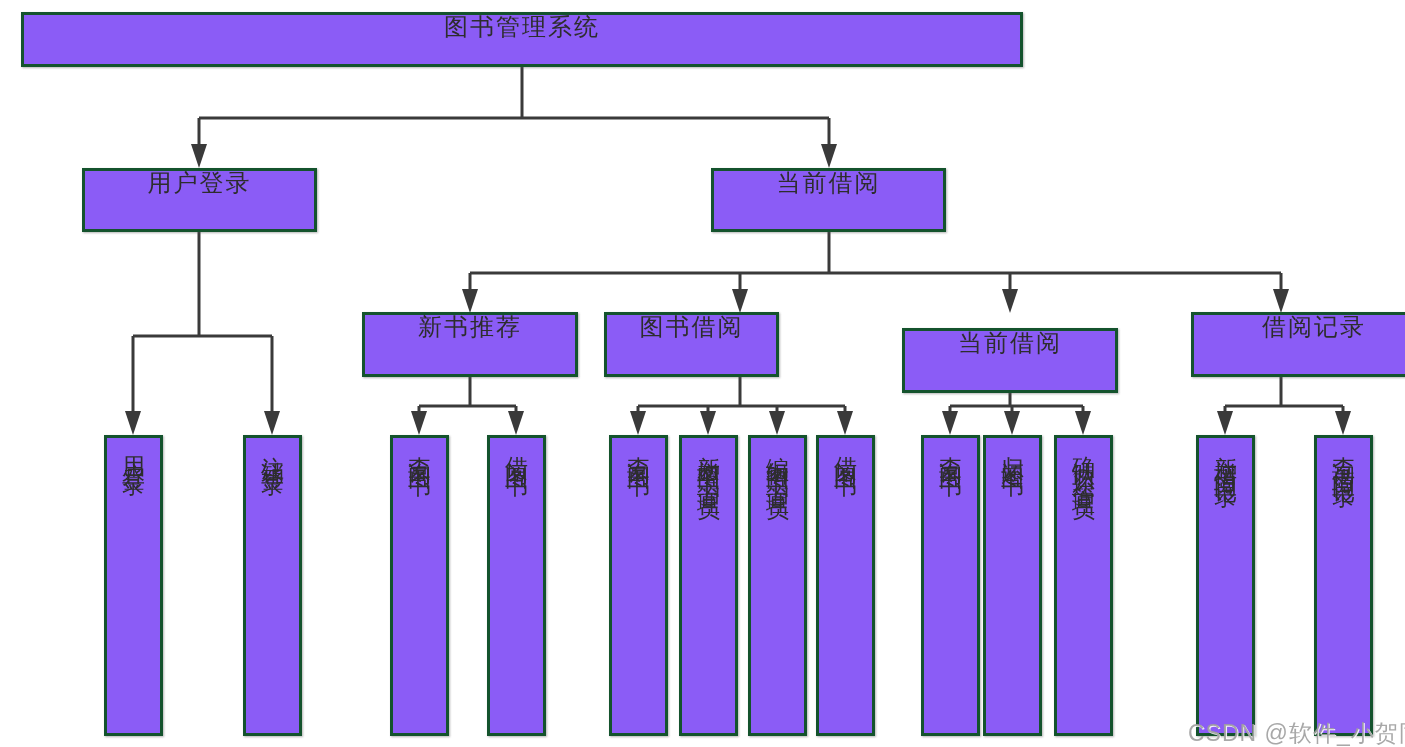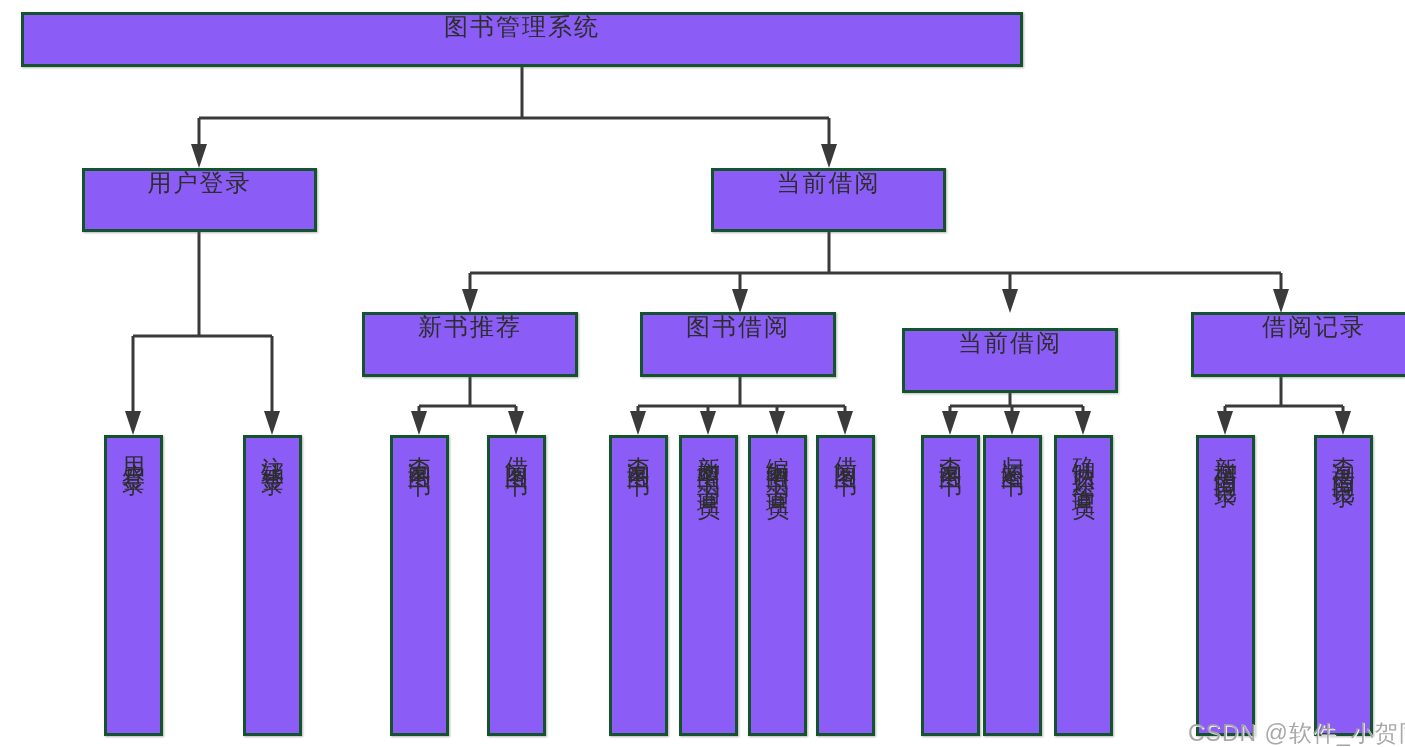--- a/index.html
+++ b/index.html
@@ -112,21 +112,21 @@
   <div class="node" style="left:82px; top:168px; width:235px; height:64px;">
     <span class="hlbl">用户登录</span>
   </div>
   <div class="node" style="left:711px; top:168px; width:235px; height:64px;">
     <span class="hlbl">当前借阅</span>
   </div>
 
   <div class="node" style="left:362px; top:312px; width:216px; height:65px;font-family:Liberation Serif, serif;">
     <span class="hlbl">新书推荐</span>
   </div>
-  <div class="node" style="left:640px; top:312px; width:196px; height:65px;">
+  <div class="node" style="left:604px; top:312px; width:175px; height:65px;">
     <span class="hlbl">图书借阅</span>
   </div>
   <div class="node" style="left:902px; top:328px; width:216px; height:65px;">
     <span class="hlbl">当前借阅</span>
   </div>
   <div class="node" style="left:1191px; top:312px; width:218px; height:65px;padding-left:28px;">
     <span class="hlbl">借阅记录</span>
   </div>
 
   <div class="node leaf" style="left:104px; top:435px;">

